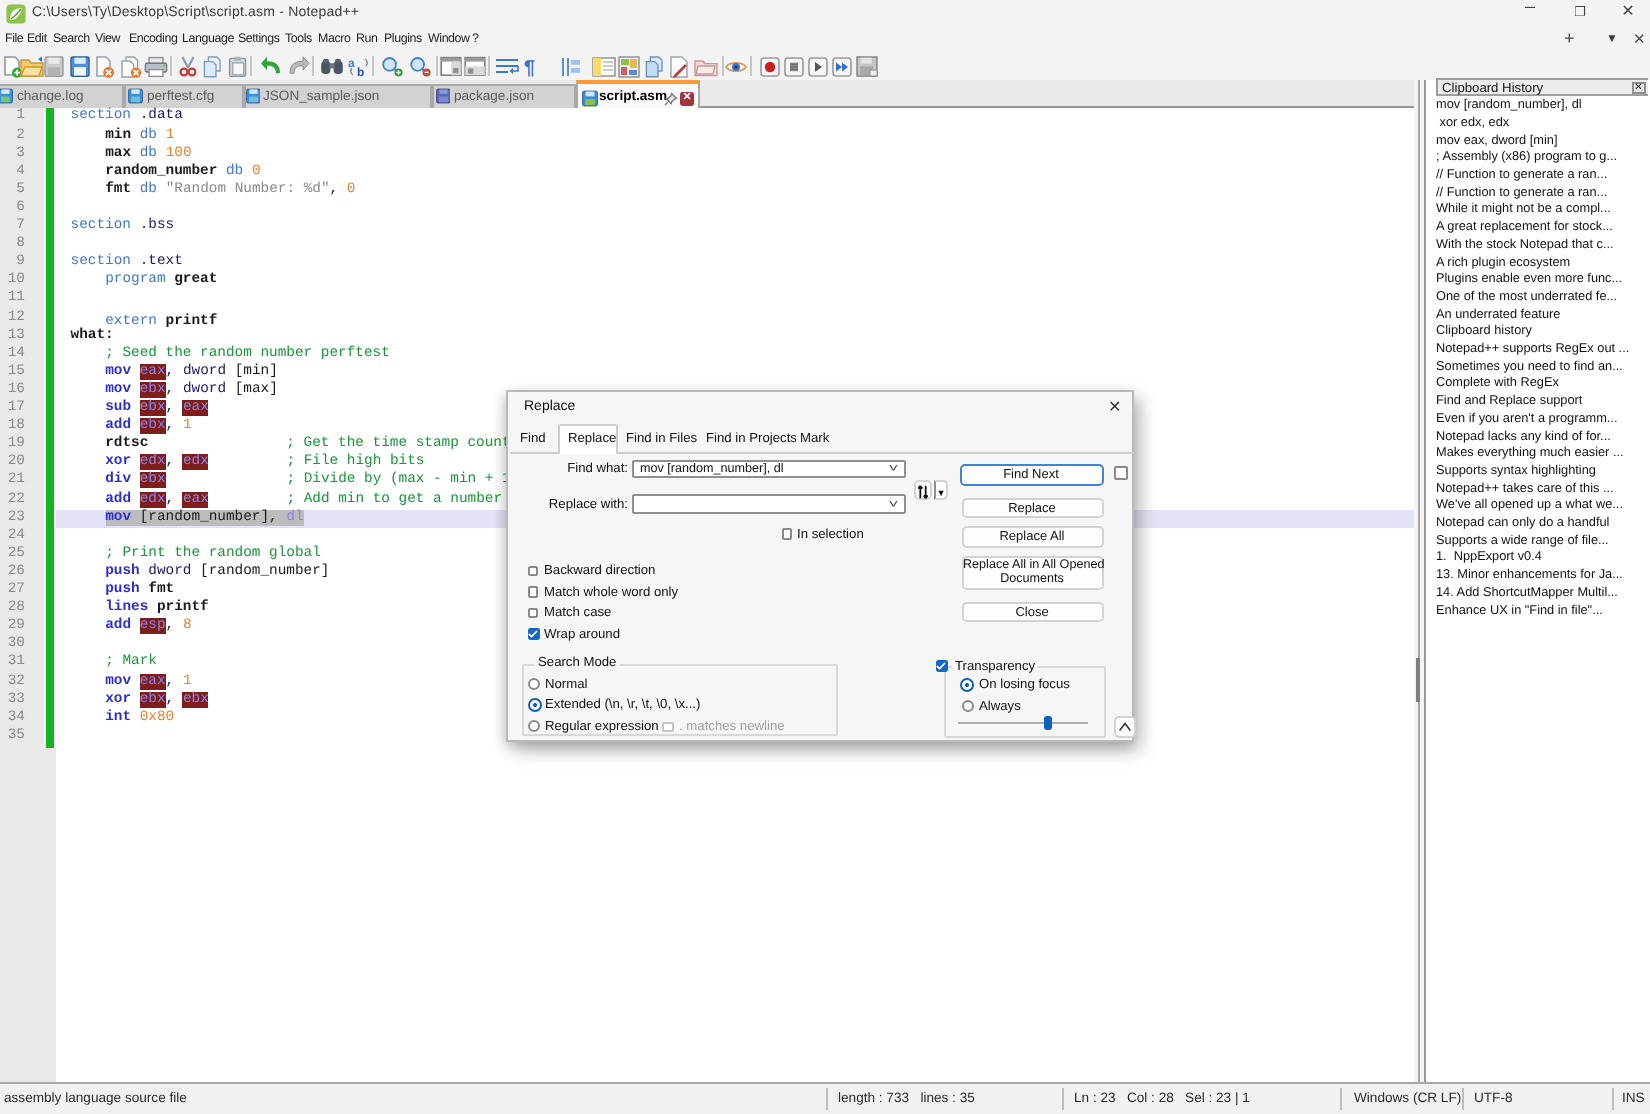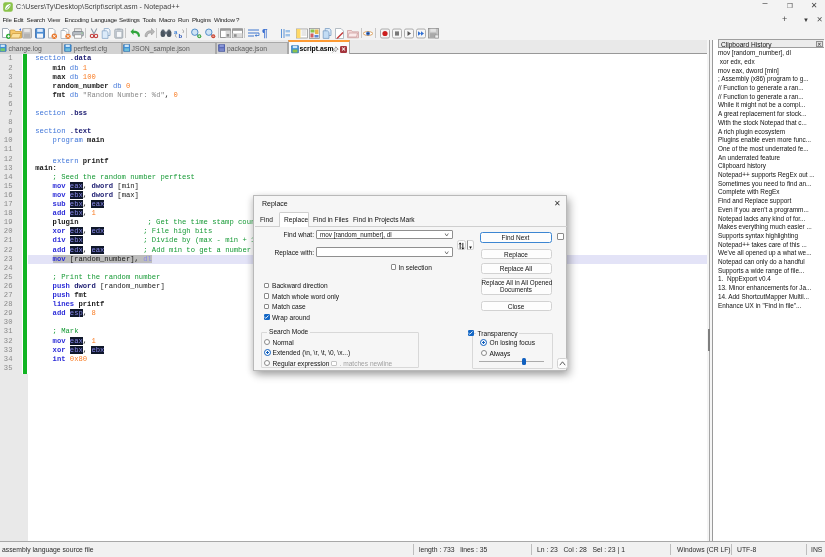--- a/index.html
+++ b/index.html
@@ -26,23 +26,23 @@
 .ficon{position:absolute;width:7.5px;height:8px}
 
 #editor{position:absolute;left:0;top:54px;width:707px;height:487px;background:#fff}
 #gutter{position:absolute;left:0;top:0;width:22px;height:487px;background:#e9e9e9}
 .lnum{position:absolute;right:9.5px;width:20px;text-align:right;font-family:"Liberation Mono",monospace;font-size:7.2px;color:#8a8a8a;height:9.1px;line-height:9.1px}
 #greenbar{position:absolute;left:23.2px;top:0.4px;width:3.4px;height:320px;background:#11b422}
 #gutter2{position:absolute;left:0;top:320.4px;width:28px;height:167px;background:#e9e9e9}
 .cl{position:absolute;left:35.3px;height:9.1px;line-height:9.2px;white-space:pre;font-family:"Liberation Mono",monospace;font-size:7.2px;color:#1a1a1a}
 .k{color:#2d2dd8;font-weight:bold}
 .k2{color:#4076d9}
-.nv{color:#1a1a70;font-weight:bold}
+.nv{color:#1a1a70;font-weight:normal}
 .b{font-weight:bold}
-.r{color:#8787e8;background:#0f172a}
+.r{color:#8787e8;background:#7f1d1d}
 .n{color:#f97c24}
 .s{color:#8a8a8a}
 .c{color:#169a35}
 #caretline{position:absolute;left:27.5px;top:200.6px;width:679px;height:9.2px;background:#e3e3f7}
 .sel{background:#bcbcbc}
 .rs{color:#8787e8}
 
 #split{position:absolute;left:707px;top:40px;width:6px;height:501px;background:#f5f5f5}
 
 #panel{position:absolute;left:713px;top:40px;width:112px;height:501px;background:#fff}
@@ -356,34 +356,34 @@
 <div id="greenbar"></div>
 <div id="gutter2"></div>
 <div id="caretline"></div>
 <div class="cl" style="top:0.4px"><span class="k2">section</span> <span class="nv">.data</span></div>
 <div class="cl" style="top:9.5px">    <span class="b">min</span> <span class="k2">db</span> <span class="n">1</span></div>
 <div class="cl" style="top:18.6px">    <span class="b">max</span> <span class="k2">db</span> <span class="n">100</span></div>
 <div class="cl" style="top:27.7px">    <span class="b">random_number</span> <span class="k2">db</span> <span class="n">0</span></div>
 <div class="cl" style="top:36.8px">    <span class="b">fmt</span> <span class="k2">db</span> <span class="s">"Random Number: %d"</span>, <span class="n">0</span></div>
 <div class="cl" style="top:55.0px"><span class="k2">section</span> <span class="nv">.bss</span></div>
 <div class="cl" style="top:73.2px"><span class="k2">section</span> <span class="nv">.text</span></div>
-<div class="cl" style="top:82.3px">    <span class="k2">program</span> <span class="b">main</span></div>
+<div class="cl" style="top:82.3px">    <span class="k2">program</span> <span class="b">great</span></div>
 <div class="cl" style="top:103px">    <span class="k2">extern</span> <span class="b">printf</span></div>
-<div class="cl" style="top:109.6px"><span class="b">main:</span></div>
+<div class="cl" style="top:109.6px"><span class="b">what:</span></div>
 <div class="cl" style="top:118.7px">    <span class="c">; Seed the random number perftest</span></div>
 <div class="cl" style="top:127.8px">    <span class="k">mov</span> <span class="r">eax</span>, <span class="nv">dword</span> [min]</div>
 <div class="cl" style="top:136.9px">    <span class="k">mov</span> <span class="r">ebx</span>, <span class="nv">dword</span> [max]</div>
 <div class="cl" style="top:146.0px">    <span class="k">sub</span> <span class="r">ebx</span>, <span class="r">eax</span></div>
 <div class="cl" style="top:155.1px">    <span class="k">add</span> <span class="r">ebx</span>, <span class="n">1</span></div>
-<div class="cl" style="top:164.2px">    <span class="b">plugin</span>                <span class="c">; Get the time stamp counter</span></div>
+<div class="cl" style="top:164.2px">    <span class="b">rdtsc</span>                <span class="c">; Get the time stamp counter</span></div>
 <div class="cl" style="top:173.3px">    <span class="k">xor</span> <span class="r">edx</span>, <span class="r">edx</span>         <span class="c">; File high bits</span></div>
 <div class="cl" style="top:182.4px">    <span class="k">div</span> <span class="r">ebx</span>              <span class="c">; Divide by (max - min + 1)</span></div>
 <div class="cl" style="top:191.5px">    <span class="k">add</span> <span class="r">edx</span>, <span class="r">eax</span>         <span class="c">; Add min to get a number in range</span></div>
 <div class="cl" style="top:200.6px">    <span class="sel"><span class="k">mov</span> [random_number], <span class="rs">dl</span></span></div>
-<div class="cl" style="top:218.8px">    <span class="c">; Print the random number</span></div>
+<div class="cl" style="top:218.8px">    <span class="c">; Print the random global</span></div>
 <div class="cl" style="top:227.9px">    <span class="k">push</span> <span class="nv">dword</span> [random_number]</div>
 <div class="cl" style="top:237.0px">    <span class="k">push</span> <span class="b">fmt</span></div>
 <div class="cl" style="top:246.1px">    <span class="k">lines</span> <span class="b">printf</span></div>
 <div class="cl" style="top:255.2px">    <span class="k">add</span> <span class="r">esp</span>, <span class="n">8</span></div>
 <div class="cl" style="top:273.4px">    <span class="c">; Mark</span></div>
 <div class="cl" style="top:282.5px">    <span class="k">mov</span> <span class="r">eax</span>, <span class="n">1</span></div>
 <div class="cl" style="top:291.6px">    <span class="k">xor</span> <span class="r">ebx</span>, <span class="r">ebx</span></div>
 <div class="cl" style="top:300.7px">    <span class="k">int</span> <span class="n">0x80</span></div>
 </div>
 <div id="split">

